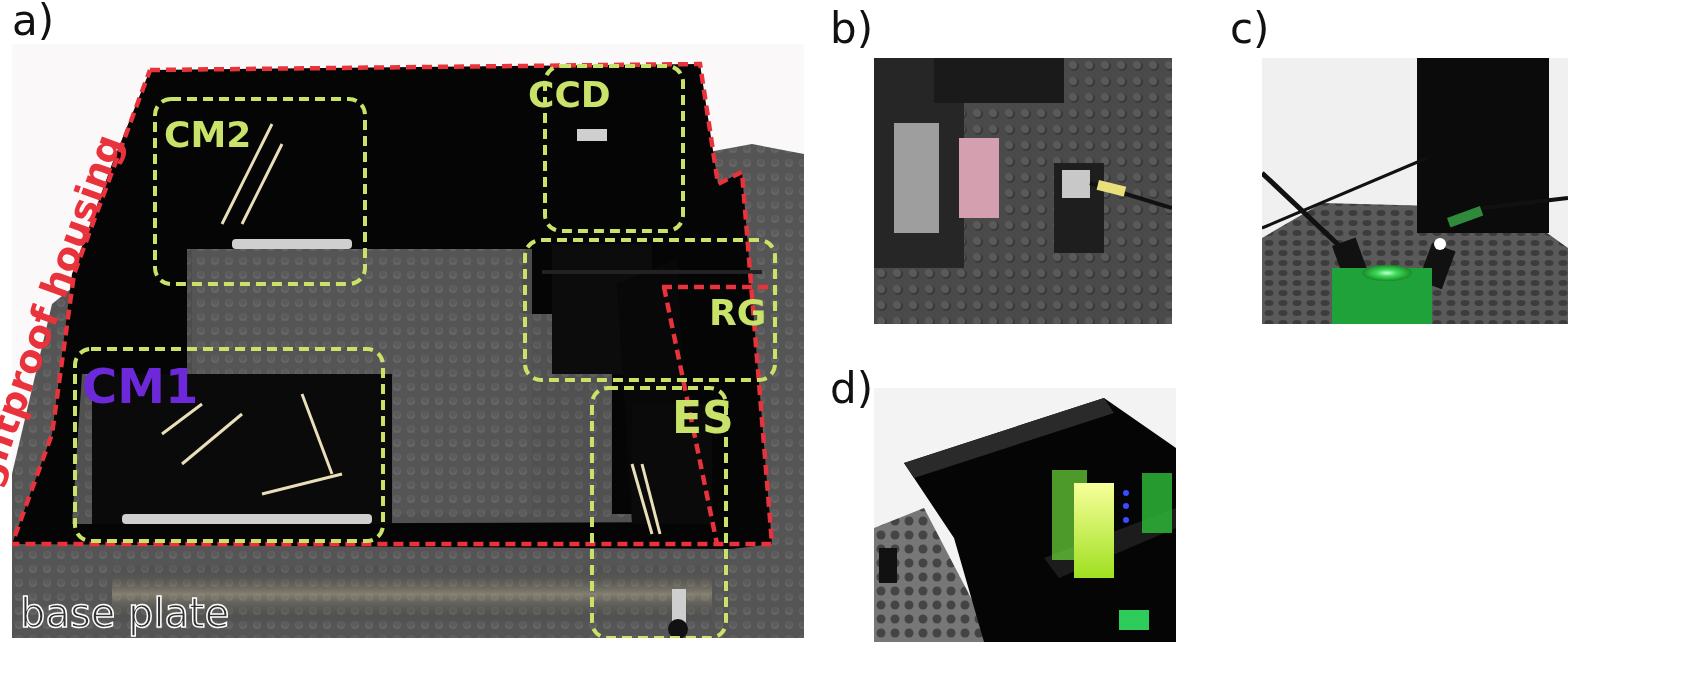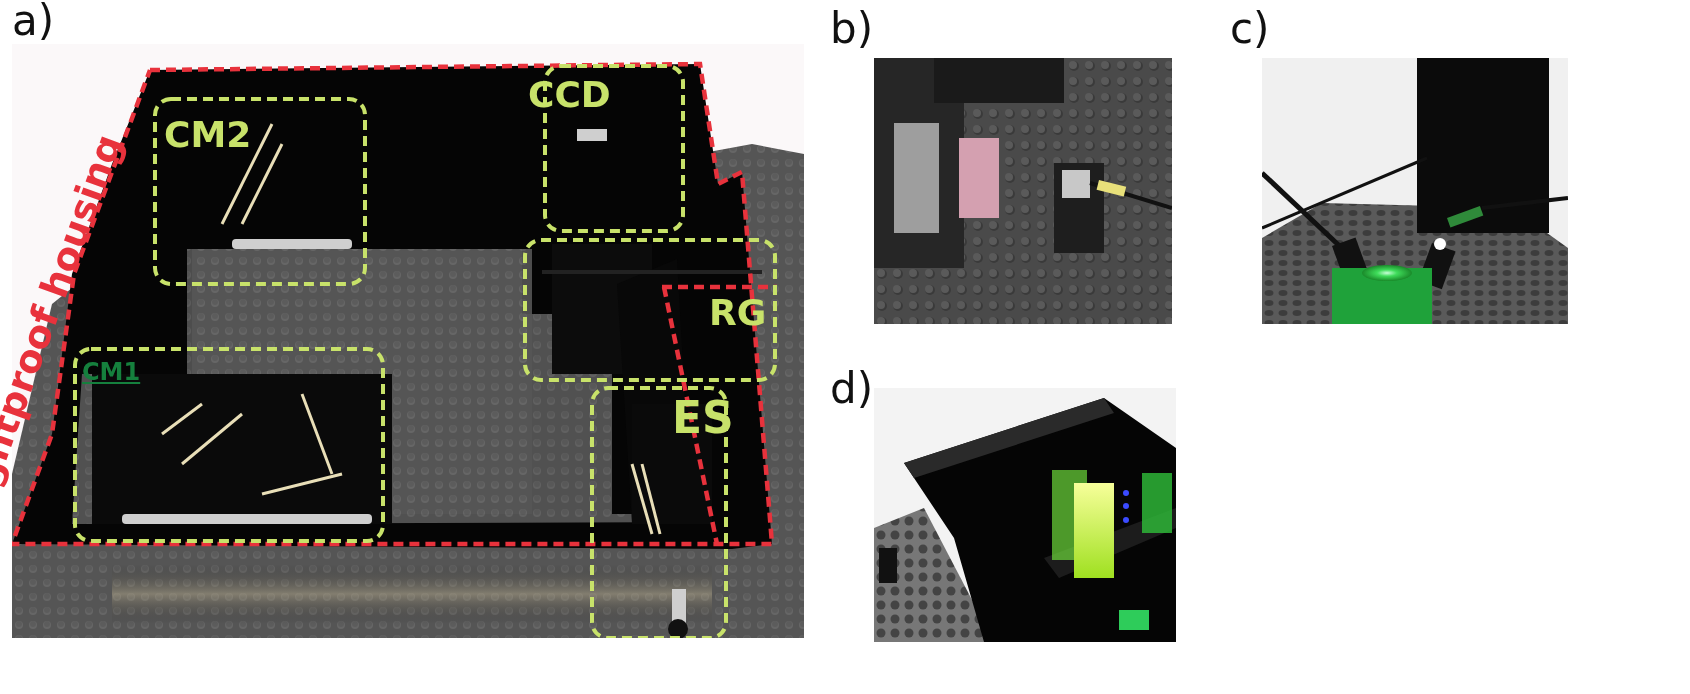--- a/index.html
+++ b/index.html
@@ -77,22 +77,23 @@
       <rect x="533" y="22" width="138" height="165" rx="16"></rect>
       <rect x="513" y="196" width="250" height="140" rx="16"></rect>
       <rect x="63" y="305" width="308" height="192" rx="16"></rect>
       <rect x="580" y="344" width="134" height="250" rx="16"></rect>
     </g>
   </svg>
 
   <div class="tag" style="position:absolute;left:152px;top:70px;font-size:36px;color:#c8e26a;">CM2</div>
   <div class="tag" style="position:absolute;left:516px;top:30px;font-size:36px;color:#c8e26a;">CCD</div>
   <div class="tag" style="position:absolute;left:684px;top:248px;font-size:36px;color:#c8e26a;margin-left:13px;">RG</div>
-  <div class="tag" style="position:absolute;left:70px;top:314px;font-size:24px;color:#15803d;text-decoration:underline;">CM1</div>
+  <div class="tag" style="position:absolute;left:70px;top:314px;font-size:48px;color:#6d28d9;">CM1</div>
   <div class="tag" style="position:absolute;left:660px;top:348px;font-size:44px;color:#c8e26a;">ES</div>
+  <div style="position:absolute;left:8px;top:546px;font-size:40px;color:#333;-webkit-text-stroke:1.5px #fff;font-family:'DejaVu Sans',sans-serif;">base plate</div>
 </div>
 
 <div class="tag" style="position:absolute;left:-170px;top:280px;width:440px;font-size:38px;color:#e8323c;transform:rotate(-70deg);transform-origin:center;white-space:nowrap;">lightproof housing</div>
 
 <div class="photo" style="left:874px;top:58px;width:298px;height:266px;">
   <svg width="298" height="266">
     <defs>
       <pattern id="studsb" width="16" height="16" patternUnits="userSpaceOnUse">
         <rect width="16" height="16" fill="#4a4a4a"></rect>
           <circle cx="8" cy="8" r="5" fill="#3a3a3a"></circle>

